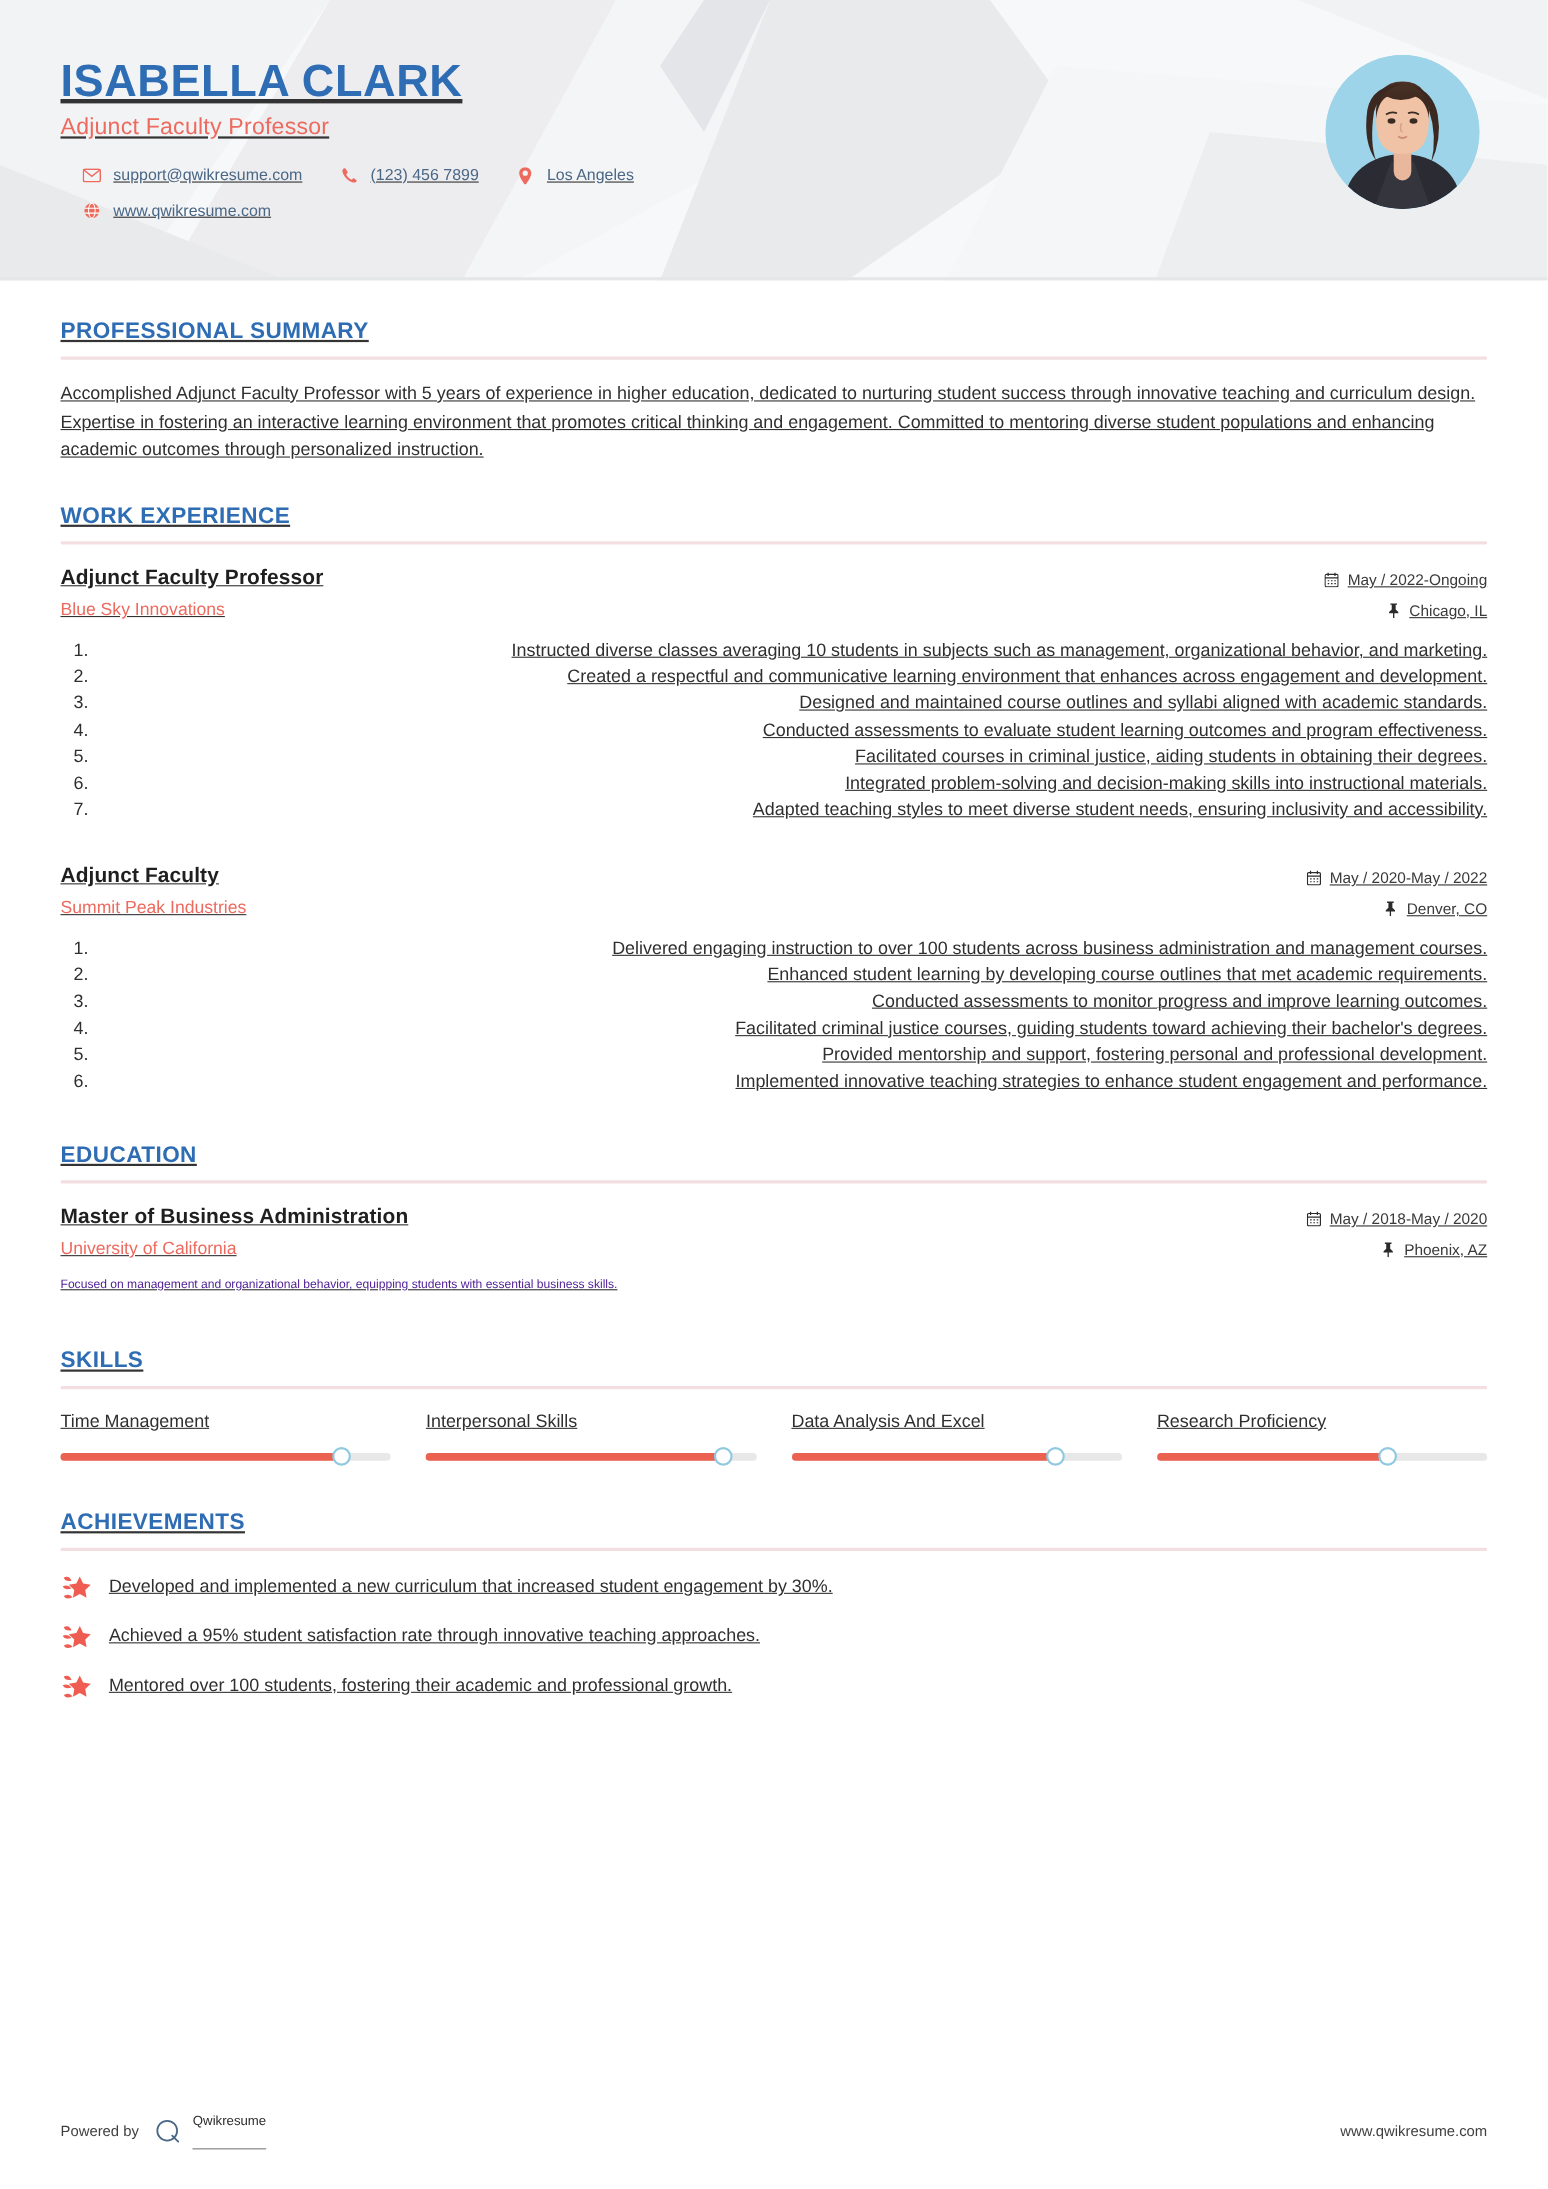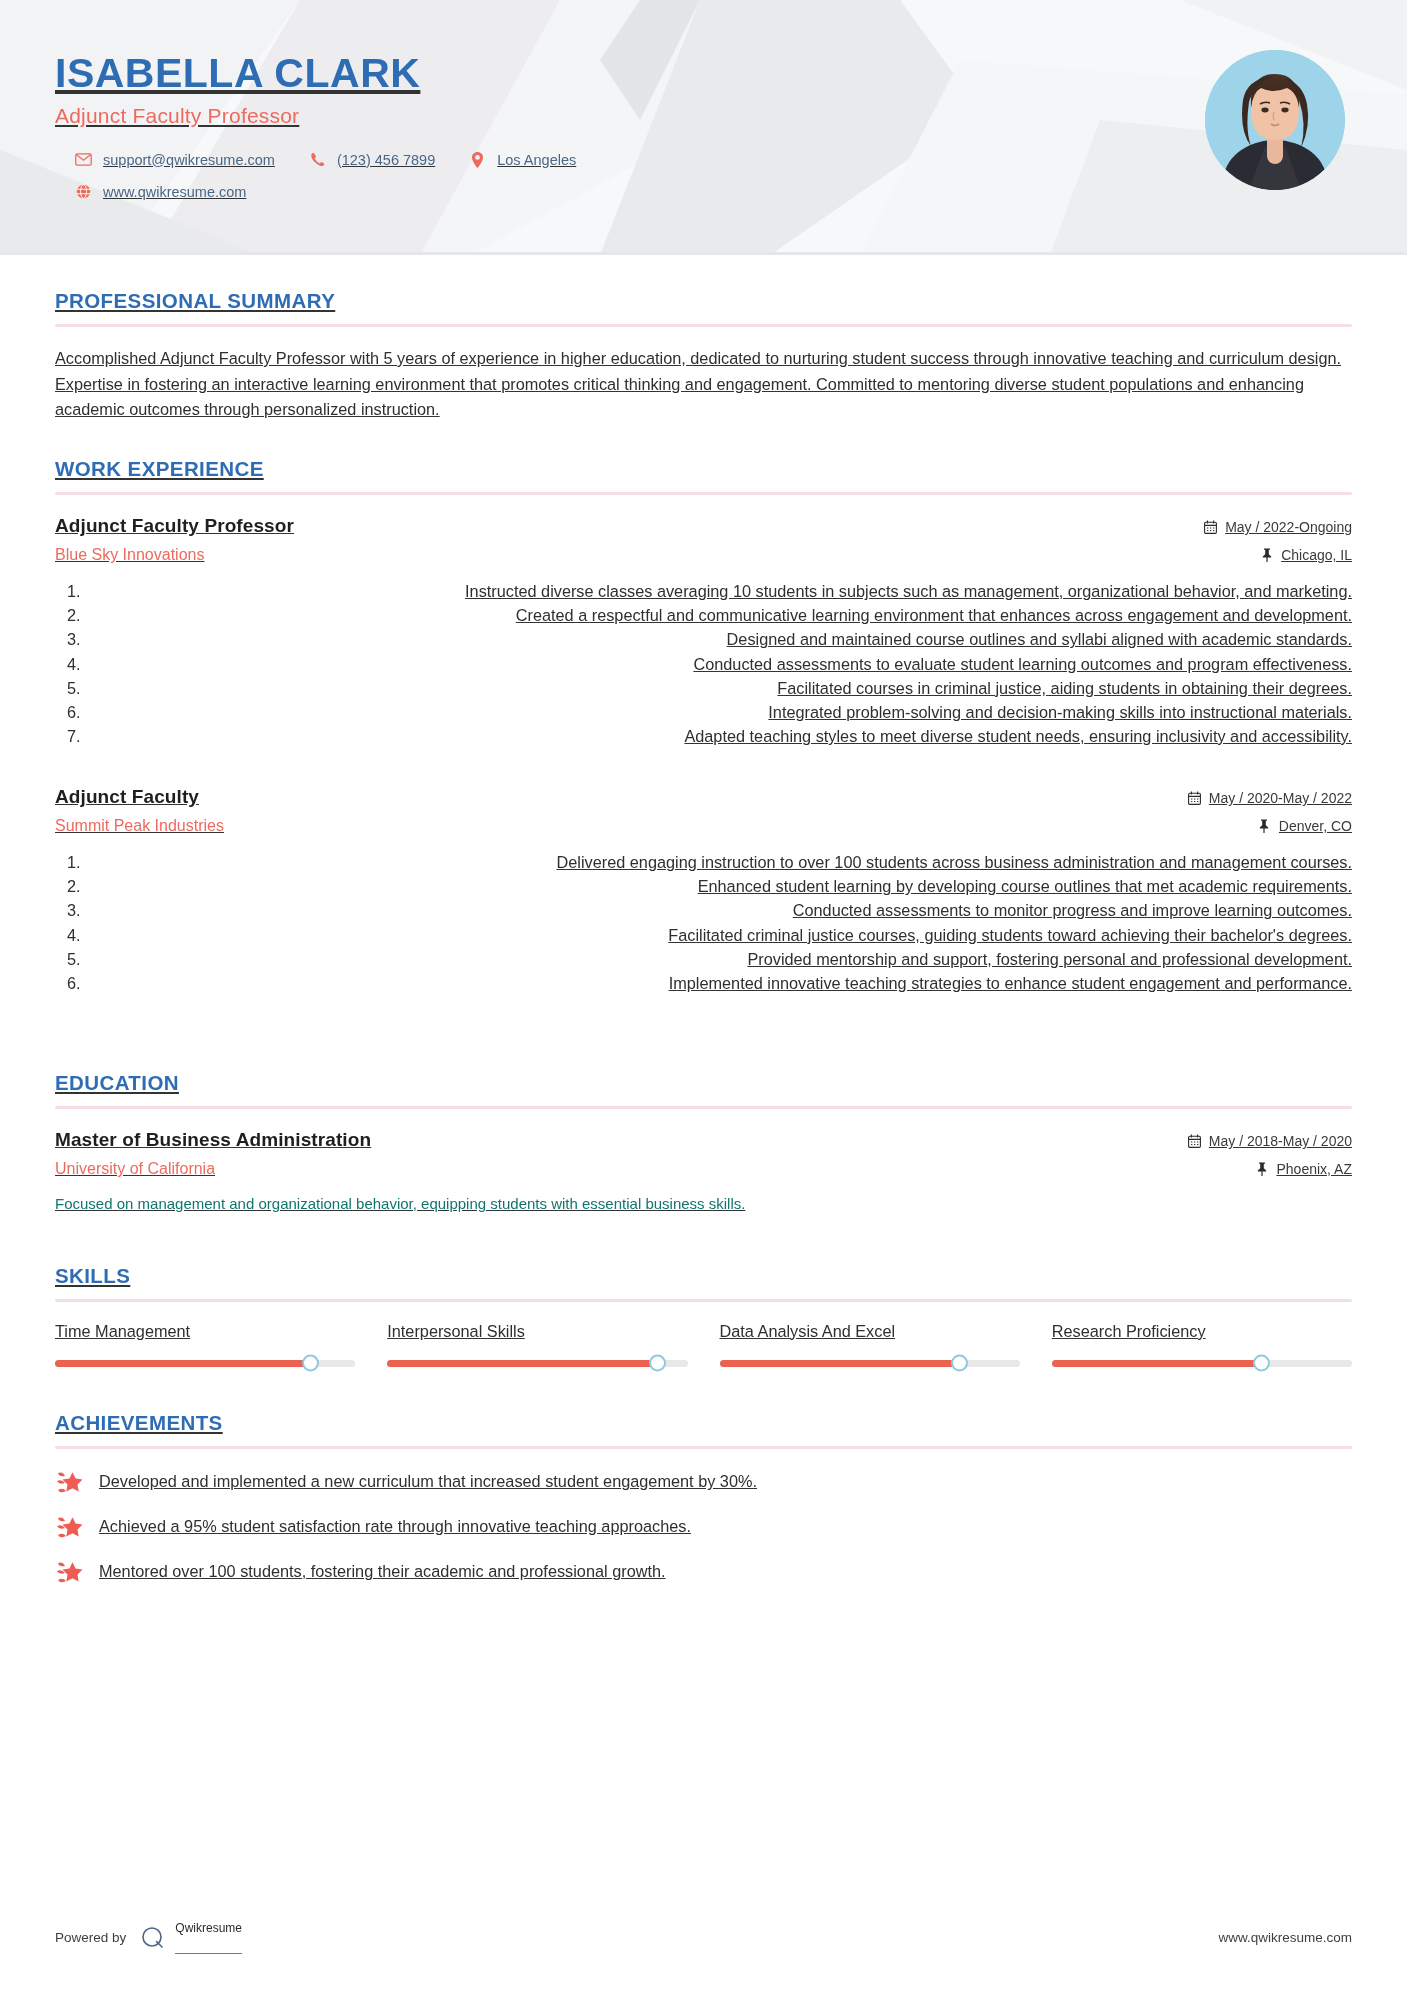--- a/index.html
+++ b/index.html
@@ -186,23 +186,23 @@
   ol.bullets li {
     font-size: 16.3px;
     line-height: 1.42;
     color: #2f2f2f;
     padding-left: 6px;
     margin-bottom: 1px;
   }
 
   .edu-desc {
     margin-top: 15px;
-    font-size: 15px;
+    font-size: 11px;
     line-height: 1.5;
-    color: #0f766e;
+    color: #4c1d95;
   }
 
   
   .skills-grid {
     margin-top: 20px;
     display: grid;
     grid-template-columns: repeat(4, 1fr);
     column-gap: 32px;
   }
   .skill-name {
@@ -479,21 +479,21 @@
           <li>Delivered engaging instruction to over 100 students across business administration and management courses.</li>
           <li>Enhanced student learning by developing course outlines that met academic requirements.</li>
           <li>Conducted assessments to monitor progress and improve learning outcomes.</li>
           <li>Facilitated criminal justice courses, guiding students toward achieving their bachelor's degrees.</li>
           <li>Provided mentorship and support, fostering personal and professional development.</li>
           <li>Implemented innovative teaching strategies to enhance student engagement and performance.</li>
         </ol>
       </div>
     </div>
 
-    <div class="section" style="margin-top:76px;">
+    <div class="section" style="margin-top:43px;">
       <div class="section-title">EDUCATION</div>
       <div class="section-rule"></div>
 
       <div class="entry first">
         <div class="entry-head">
           <div class="entry-left">
             <div class="entry-title">Master of Business Administration</div>
             <div class="entry-org">University of California</div>
           </div>
           <div class="entry-right">

